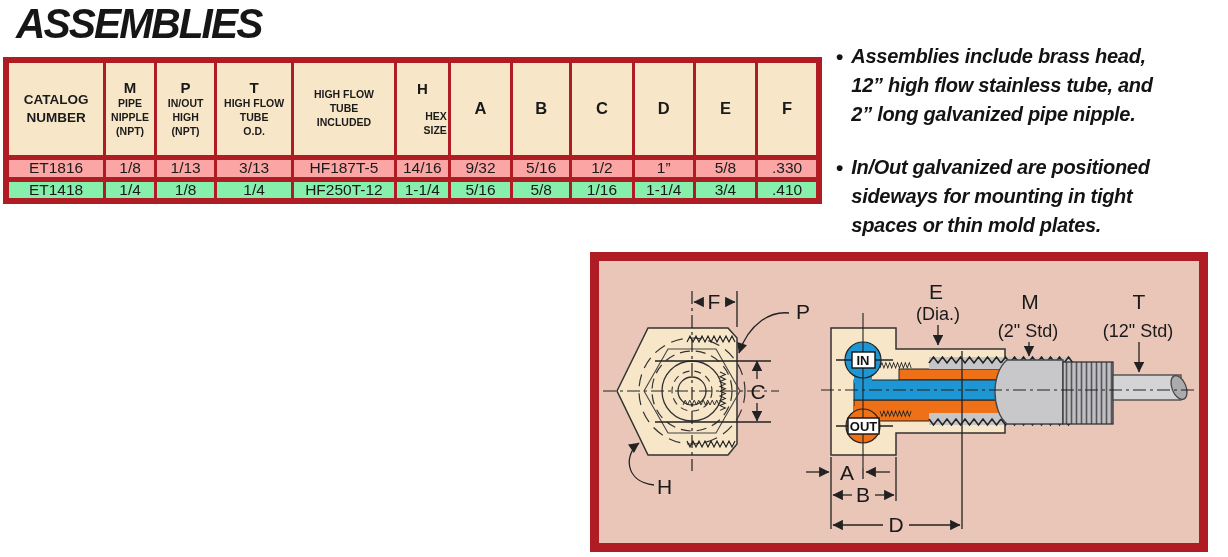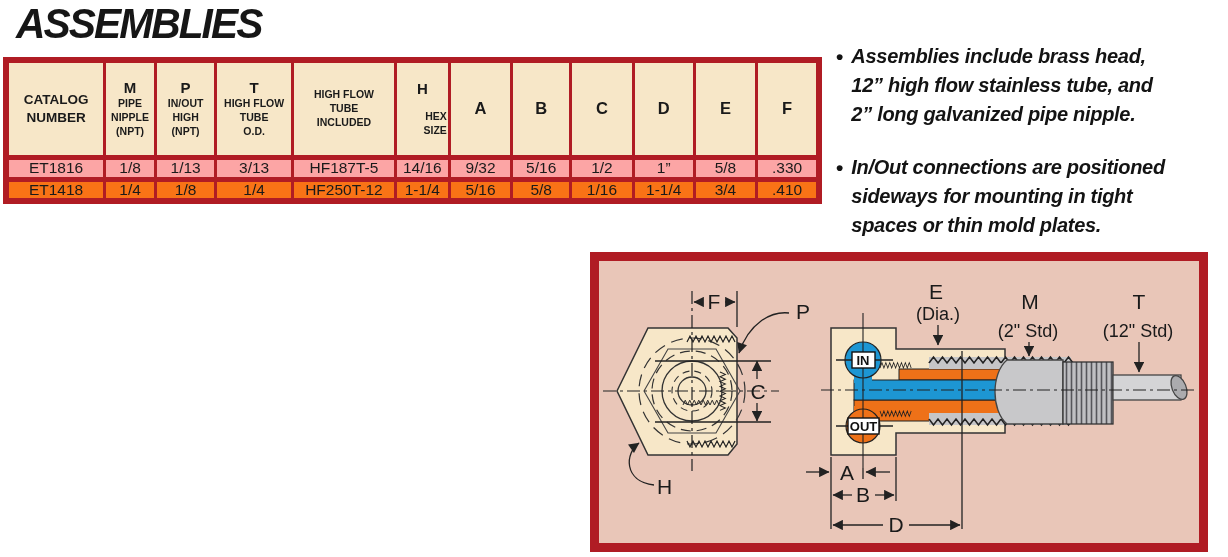--- a/index.html
+++ b/index.html
@@ -27,21 +27,21 @@
     border:6px solid #b01c24;
   }
   table.spec th, table.spec td {
     border-left:3px solid #b01c24; border-right:3px solid #b01c24;
     border-top:5px solid #b01c24; border-bottom:5px solid #b01c24;
     text-align:center; vertical-align:middle; color:#1a1a1a; overflow:hidden;
   }
   table.spec th { background:#f7e7c8; height:97px; padding:2px 1px; }
   table.spec td { height:22px; font-size:15.5px; line-height:1; padding:0 1px; white-space:nowrap; }
   tr.rp td { background:#fca5a5; }
-  tr.rc td { background:#f97316; }
+  tr.rc td { background:#86efac; }
   .hbig   { display:block; font-weight:bold; font-size:13.5px; line-height:1.35; white-space:pre-line; }
   .hletter{ display:block; font-weight:bold; font-size:15px;  line-height:1.2; }
   .hletter2{ display:block; font-weight:bold; font-size:16.5px; }
   .hsub   { display:block; font-weight:bold; font-size:10.5px; line-height:1.3; white-space:pre-line; }
   th.c5 .hsub { margin-top:12px;text-align:right; }
   
   .bullets {
     position:absolute; left:836px; top:42px; width:392px; z-index:2;
     list-style:none; color:#131313;
   }
@@ -294,17 +294,17 @@
 
 <ul class="bullets">
   <li>
     <span class="dot">•</span>
     <span class="text">Assemblies include brass head,
 12” high flow stainless tube, and
 2” long galvanized pipe nipple.</span>
   </li>
   <li>
     <span class="dot">•</span>
-    <span class="text">In/Out connections are positioned
+    <span class="text">In/Out galvanized are positioned
 sideways for mounting in tight
 spaces or thin mold plates.</span>
   </li>
 </ul>
 
 </body></html>

